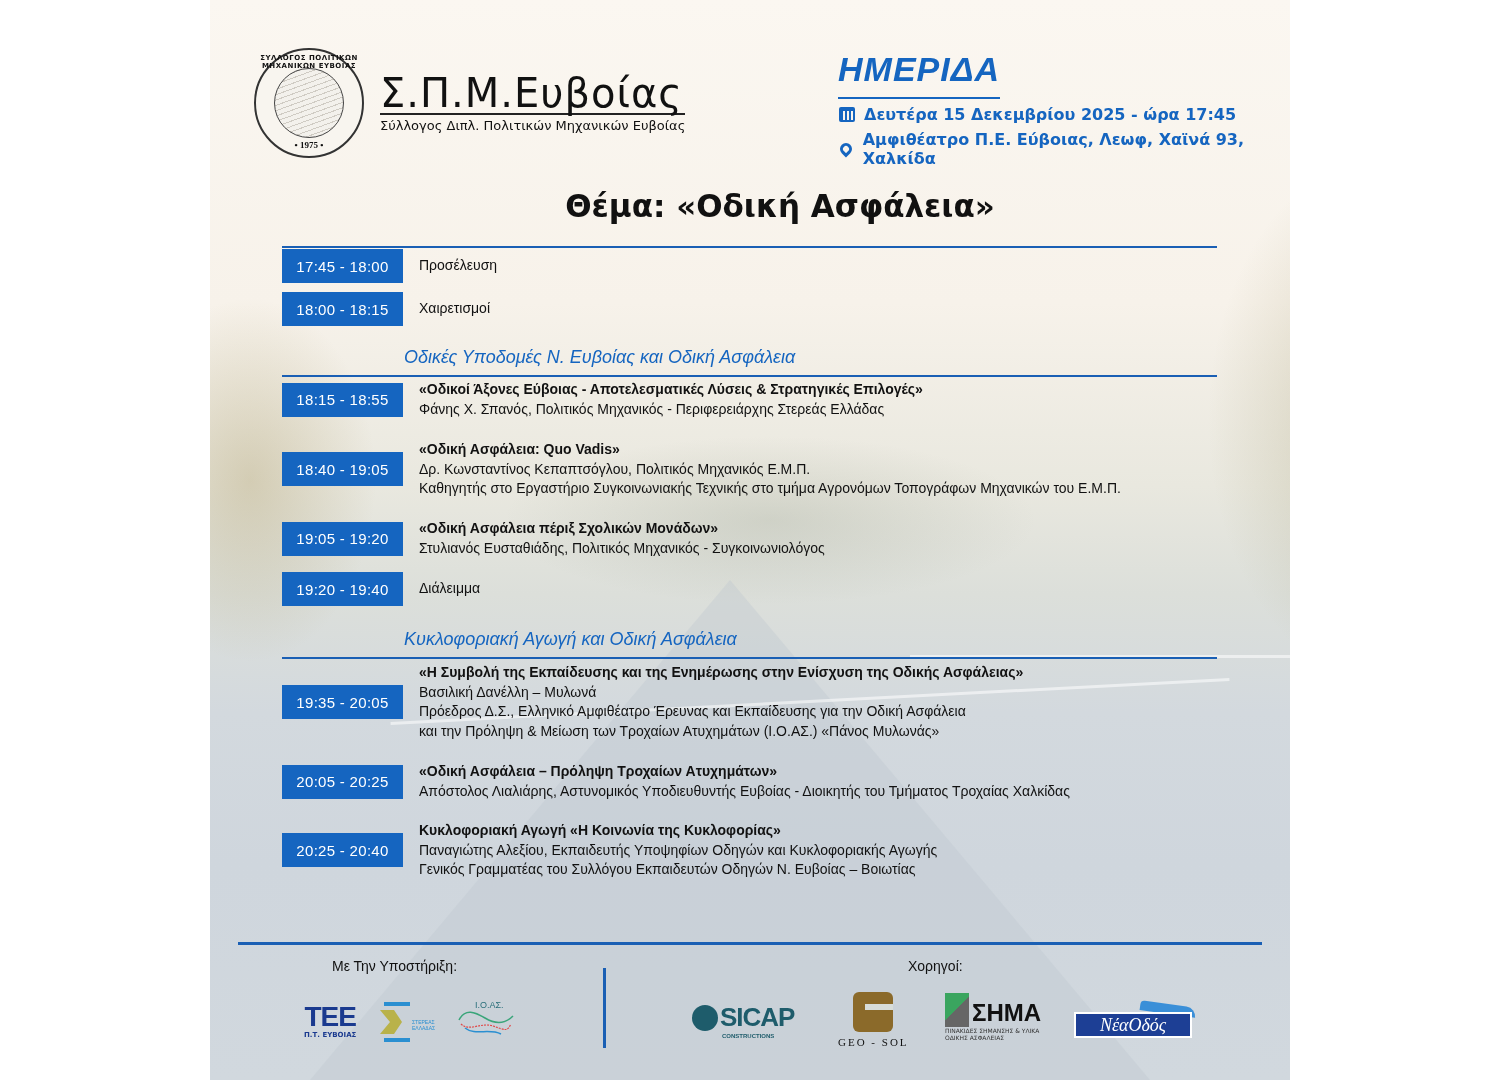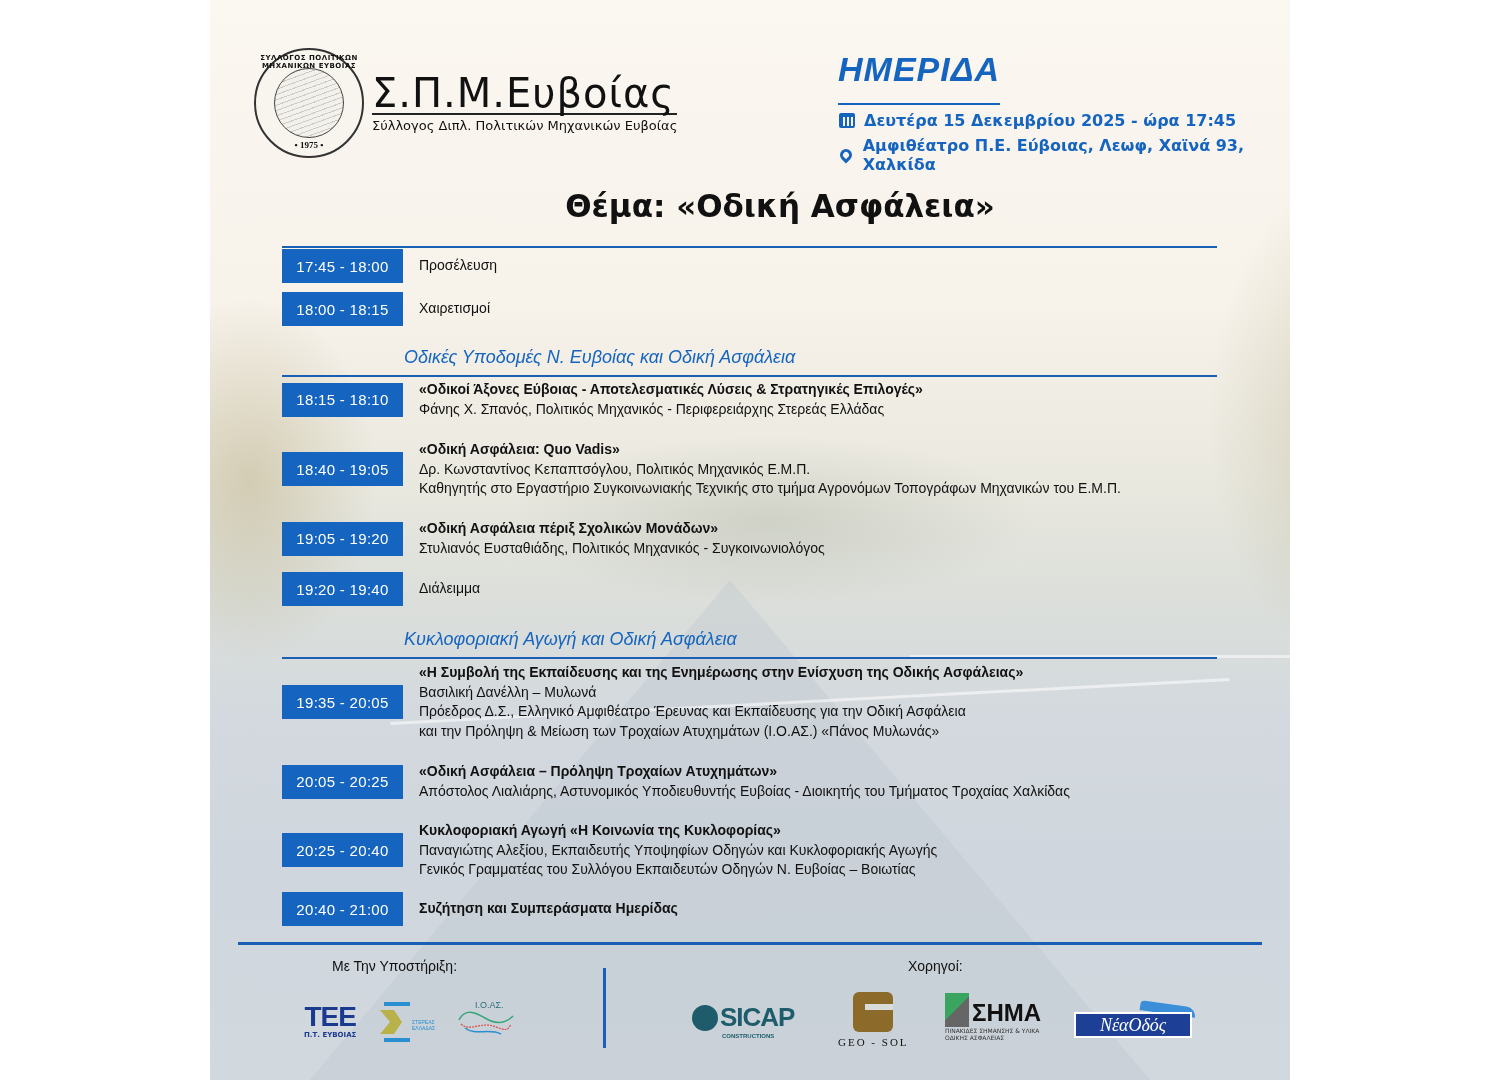--- a/index.html
+++ b/index.html
@@ -13,32 +13,32 @@
       radial-gradient(ellipse 180px 260px at 40px 480px, rgba(160,140,80,0.30), rgba(160,140,80,0) 70%),
       radial-gradient(ellipse 380px 120px at 560px 520px, rgba(130,140,120,0.22), rgba(130,140,120,0) 70%),
       linear-gradient(180deg, #fbf7f1 0%, #f7f2ea 28%, #e9e8df 45%, #dcdfda 55%, #d3d9de 66%, #cfd6dd 80%, #d1d8de 100%);
   }
   
   .road { position: absolute; left: 520px; top: 580px; width: 0; height: 0;
     border-left: 420px solid transparent; border-right: 420px solid transparent;
     border-bottom: 500px solid rgba(190,198,206,0.35); transform: translateX(-420px); }
   .rail { position: absolute; height: 3px; background: rgba(255,255,255,0.55); }
 
-  .logo { position: absolute; left: 44px; top: 48px; display: flex; align-items: center; }
+  .logo { position: absolute; left: 44px; top: 48px; display: flex; align-items: center; gap: 8px; }
   .seal { width: 110px; height: 110px; border-radius: 50%; border: 2px solid #333; position: relative; background: #f8f5ef; }
   .seal .inner { position: absolute; left: 18px; top: 18px; width: 70px; height: 70px; border-radius: 50%; border: 1.5px solid #444;
     background: repeating-linear-gradient(160deg, #f3f1ec 0 4px, #cfcbc3 4px 5px); }
   .seal .year { position: absolute; bottom: 6px; width: 100%; text-align: center; font-size: 9px; font-weight: bold; font-family: "Liberation Serif", serif; }
   .seal .ring { position: absolute; top: 4px; width: 100%; text-align: center; font-size: 7px; font-weight: bold; letter-spacing: 0.5px; }
   .org { margin-left: 8px; }
   .org-title { font-size: 40px; font-weight: normal; letter-spacing: 1px; color: #111; line-height: 1; padding-bottom: 0; border-bottom: 2px solid #222; font-family: "DejaVu Sans", sans-serif; }
   .org-sub { font-size: 13px; margin-top: 3px; color: #111; }
 
   .event { position: absolute; left: 628px; top: 50px; }
-  .event-title { font-size: 34px; font-weight: bold; font-style: italic; color: #1565c0; letter-spacing: 1px; display: inline-block; border-bottom: 2px solid #1565c0; padding-bottom: 14px; font-family: "Liberation Sans", sans-serif; }
+  .event-title { font-size: 34px; font-weight: bold; font-style: italic; color: #1565c0; letter-spacing: 1px; display: inline-block; border-bottom: 2px solid #1565c0; padding-bottom: 8px; font-family: "Liberation Sans", sans-serif; }
   .event-line { font-size: 16px; font-weight: bold; color: #1565c0; display: flex; align-items: center; margin-top: 6px; }
   .event-line .ic { width: 18px; height: 18px; margin-right: 8px; display: inline-flex; align-items: center; justify-content: center; }
   .cal { width: 16px; height: 15px; border: 2px solid #1565c0; border-top-width: 4px; border-radius: 2px;
     background: repeating-linear-gradient(90deg, #1565c0 0 2px, transparent 2px 4px); }
   .pin { width: 12px; height: 12px; border: 3px solid #1565c0; border-radius: 50% 50% 50% 0; transform: rotate(-45deg); }
 
   .subject { position: absolute; left: 8px; width: 100%; top: 188px; text-align: center; font-size: 31px; font-weight: bold; color: #111; font-family: "DejaVu Sans", sans-serif; padding-left: 44px; }
 
   .hr { position: absolute; height: 2px; background: #1a5fb4; }
 
@@ -123,21 +123,21 @@
     <div class="time">18:00 - 18:15</div>
     <div class="details">
         <div>Χαιρετισμοί</div>
       </div>
   </div>
 
   <div class="section-title" style="left:194px; top:347px;">Οδικές Υποδομές Ν. Ευβοίας και Οδική Ασφάλεια</div>
   <div class="hr" style="left:72px; top:375px; width:935px;"></div>
 
   <div class="row" style="top:380px;">
-    <div class="time">18:15 - 18:10</div>
+    <div class="time">18:15 - 18:55</div>
     <div class="details">
       <div class="t">«Οδικοί Άξονες Εύβοιας - Αποτελεσματικές Λύσεις &amp; Στρατηγικές Επιλογές»</div>
       <div>Φάνης Χ. Σπανός, Πολιτικός Μηχανικός - Περιφερειάρχης Στερεάς Ελλάδας</div>
     </div>
   </div>
 
   <div class="row" style="top:440px;">
     <div class="time">18:40 - 19:05</div>
     <div class="details">
       <div class="t">«Οδική Ασφάλεια: Quo Vadis»</div>
@@ -184,26 +184,20 @@
 
   <div class="row" style="top:821px;">
     <div class="time">20:25 - 20:40</div>
     <div class="details">
       <div class="t">Κυκλοφοριακή Αγωγή «Η Κοινωνία της Κυκλοφορίας»</div>
       <div>Παναγιώτης Αλεξίου, Εκπαιδευτής Υποψηφίων Οδηγών και Κυκλοφοριακής Αγωγής</div>
       <div>Γενικός Γραμματέας του Συλλόγου Εκπαιδευτών Οδηγών Ν. Ευβοίας – Βοιωτίας</div>
     </div>
   </div>
 
-  <div class="row" style="top:892px;">
-    <div class="time">20:40 - 21:00</div>
-    <div class="details">
-        <div class="t">Συζήτηση και Συμπεράσματα Ημερίδας</div>
-      </div>
-  </div>
 
   <div class="footer-hr"></div>
   <div class="foot-label" style="left:122px; top:958px;">Με Την Υποστήριξη:</div>
   <div class="vsep"></div>
   <div class="foot-label" style="left:698px; top:958px;">Χορηγοί:</div>
 
   <div class="logo-tee">
     <div class="big">ΤΕΕ</div>
     <div class="sm">Π.Τ. ΕΥΒΟΙΑΣ</div>
   </div>

